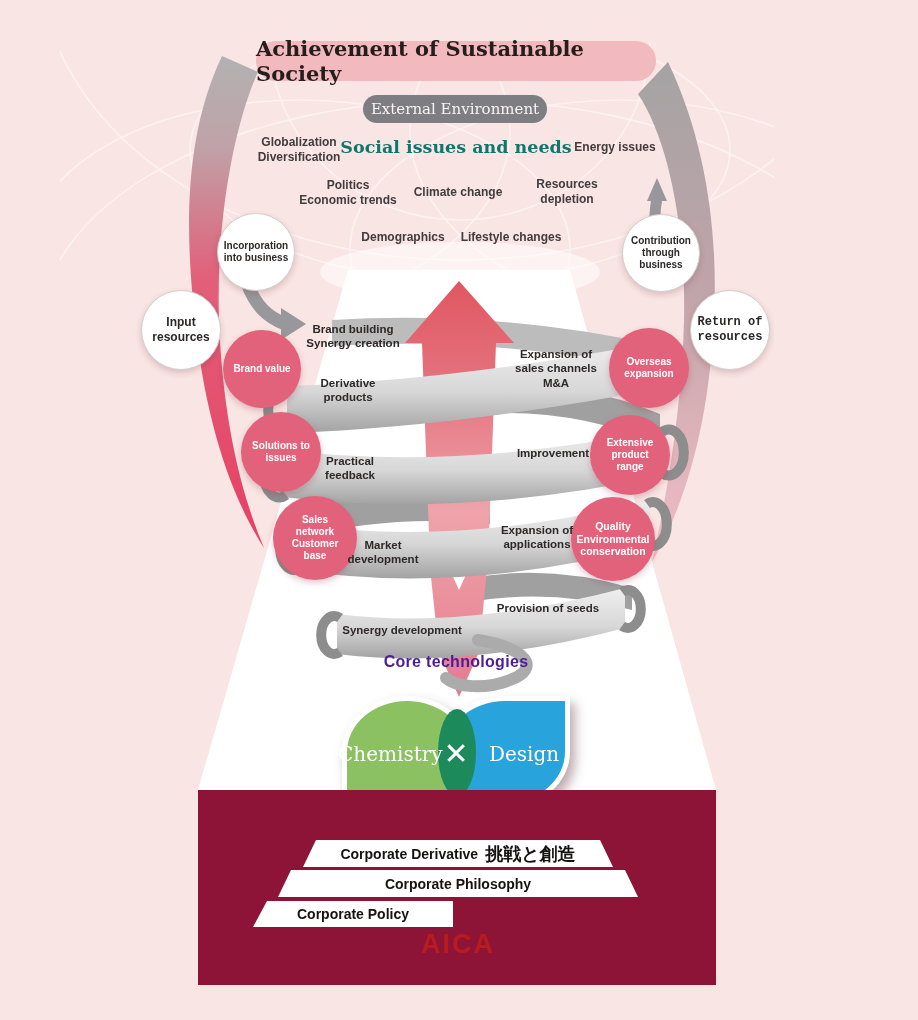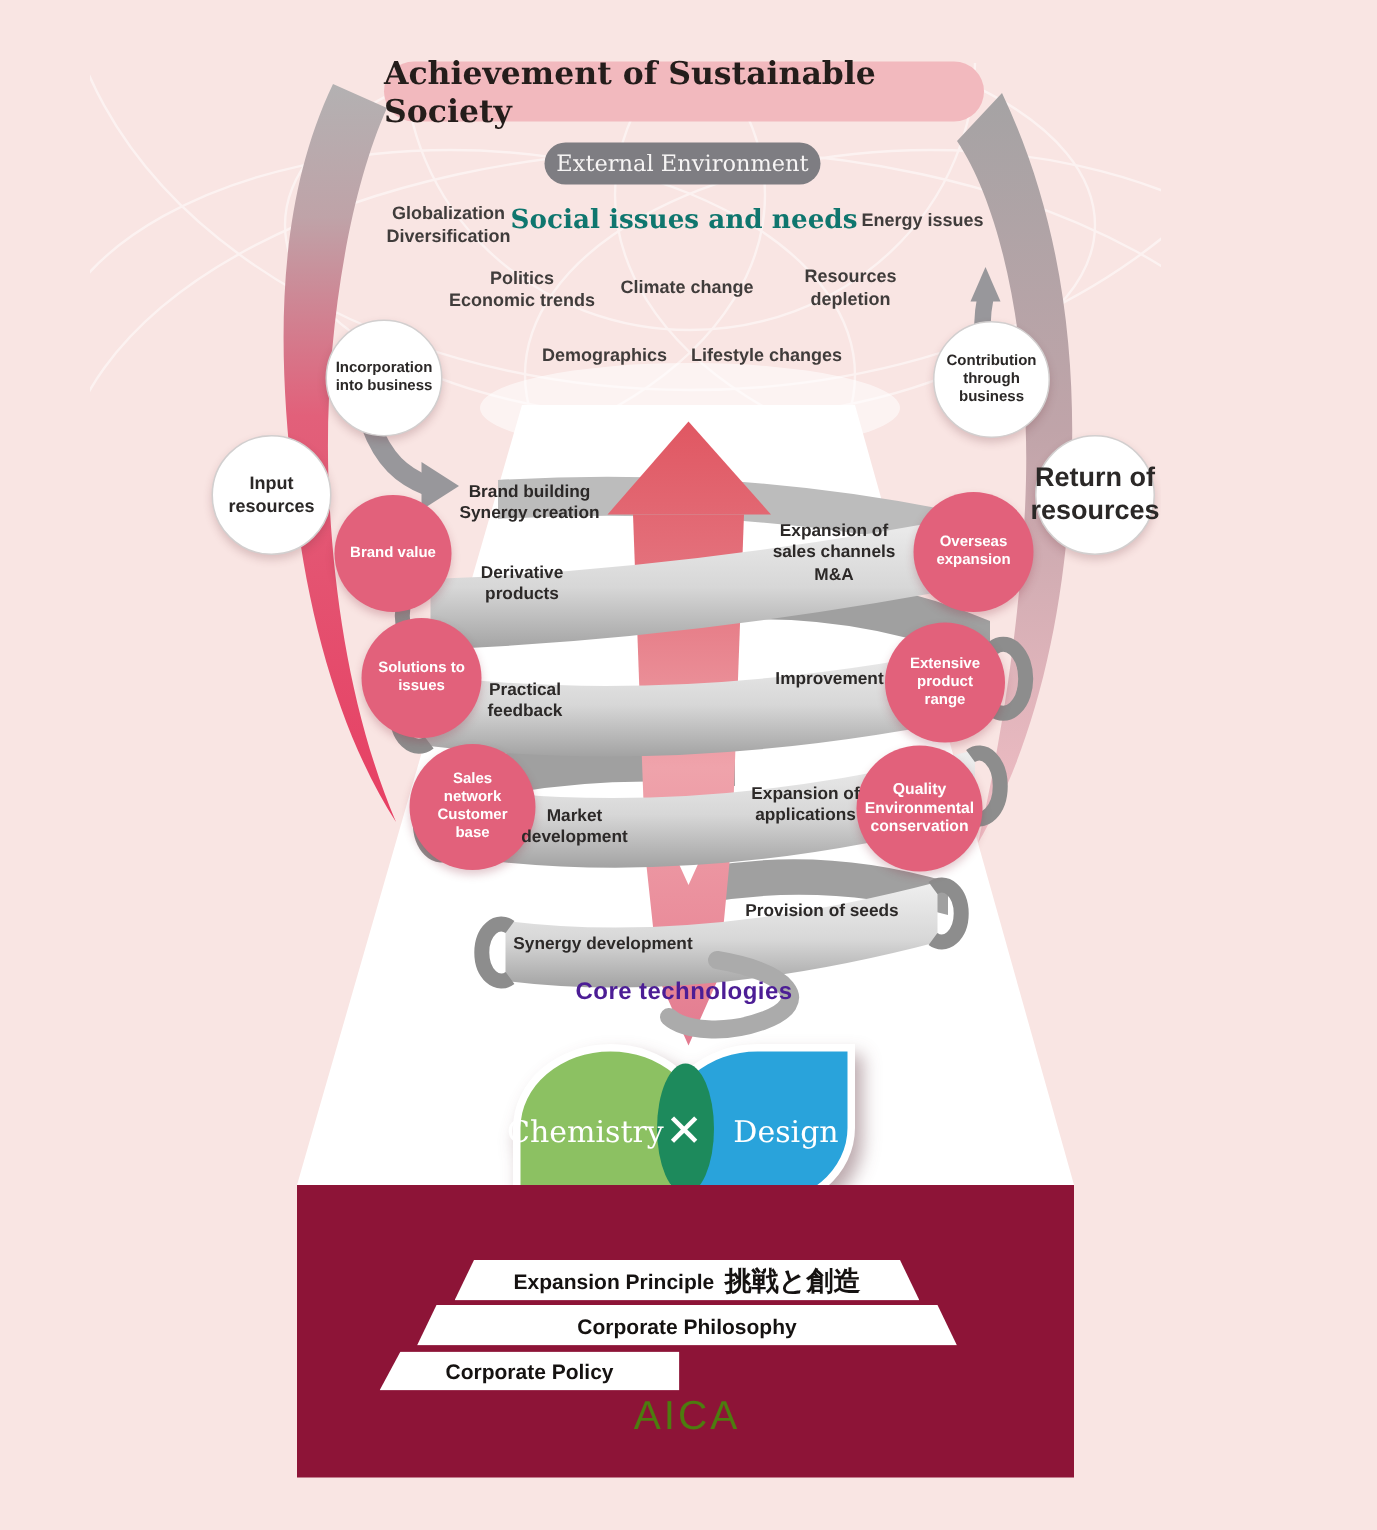--- a/index.html
+++ b/index.html
@@ -45,21 +45,21 @@
 
   
   .maroon{left:198px;top:790px;width:518px;height:195px;background:#8d1437;}
   .bar{position:absolute;background:#fff;display:flex;align-items:center;justify-content:center;
        font-weight:bold;font-size:14px;color:#151211;}
   .bar .jp{font-family:"DejaVu Serif","Liberation Serif",serif;font-size:18px;font-weight:bold;margin-left:7px;}
   .b1{left:303px;top:840px;width:310px;height:27px;clip-path:polygon(13px 0,297px 0,310px 100%,0 100%);}
   .b2{left:278px;top:870px;width:360px;height:27px;clip-path:polygon(13px 0,347px 0,360px 100%,0 100%);}
   .b3l{left:253px;top:901px;width:200px;height:26px;clip-path:polygon(14px 0,200px 0,200px 100%,0 100%);}
   .b3r{left:461px;top:901px;width:200px;height:26px;clip-path:polygon(0 0,186px 0,200px 100%,0 100%);}
-  .logo{left:458px;top:944px;transform:translate(-50%,-50%);color:#4d7c0f;font-weight:normal;
+  .logo{left:458px;top:944px;transform:translate(-50%,-50%);color:#b91c1c;font-weight:bold;
         font-size:27px;letter-spacing:2px;position:absolute;}
 </style>
 </head>
 <body>
 
 <div class="stage">
 
   <svg width="918" height="1020" viewBox="0 0 918 1020">
     <defs>
       <linearGradient id="leftRib" gradientUnits="userSpaceOnUse" x1="0" y1="56" x2="0" y2="548">
@@ -166,21 +166,21 @@
   <div class="lbl" style="left:403px;top:237px;">Demographics</div>
   <div class="lbl" style="left:511px;top:237px;">Lifestyle changes</div>
 
   <div class="circ white" style="left:256px;top:252px;width:76px;height:76px;">Incorporation
 into business</div>
   <div class="circ white" style="left:181px;top:330px;width:78px;height:78px;font-size:12px;">Input
 resources</div>
   <div class="circ white" style="left:661px;top:253px;width:76px;height:76px;">Contribution
 through
 business</div>
-  <div class="circ white" style="left:730px;top:330px;width:78px;height:78px;font-size:18px;">Return of
+  <div class="circ white" style="left:730px;top:330px;width:78px;height:78px;font-size:12px;font-family:Liberation Mono, monospace;">Return of
 resources</div>
 
   <div class="circ pink" style="left:262px;top:369px;width:78px;height:78px;">Brand value</div>
   <div class="circ pink" style="left:649px;top:368px;width:80px;height:80px;">Overseas
 expansion</div>
   <div class="circ pink" style="left:281px;top:452px;width:80px;height:80px;">Solutions to
 issues</div>
   <div class="circ pink" style="left:630px;top:455px;width:80px;height:80px;">Extensive
 product
 range</div>
@@ -214,21 +214,21 @@
     <div class="leaf green"></div>
     <div class="leaf blue"></div>
     <div class="overlap"></div>
     <div class="leaftxt chem">Chemistry</div>
     <div class="leaftxt times">✕</div>
     <div class="leaftxt design">Design</div>
   </div>
 
   <div class="abs maroon"></div>
   <div class="bar b1">
-    <span>Expansion Principle</span>
+    <span>Corporate Derivative</span>
     <span class="jp">挑戦と創造</span>
   </div>
   <div class="bar b3l">
     <span>Corporate Policy</span>
   </div>
   <div class="bar b2">
     <span>Corporate Philosophy</span>
   </div>
   <div class="logo">AICA</div>
 

